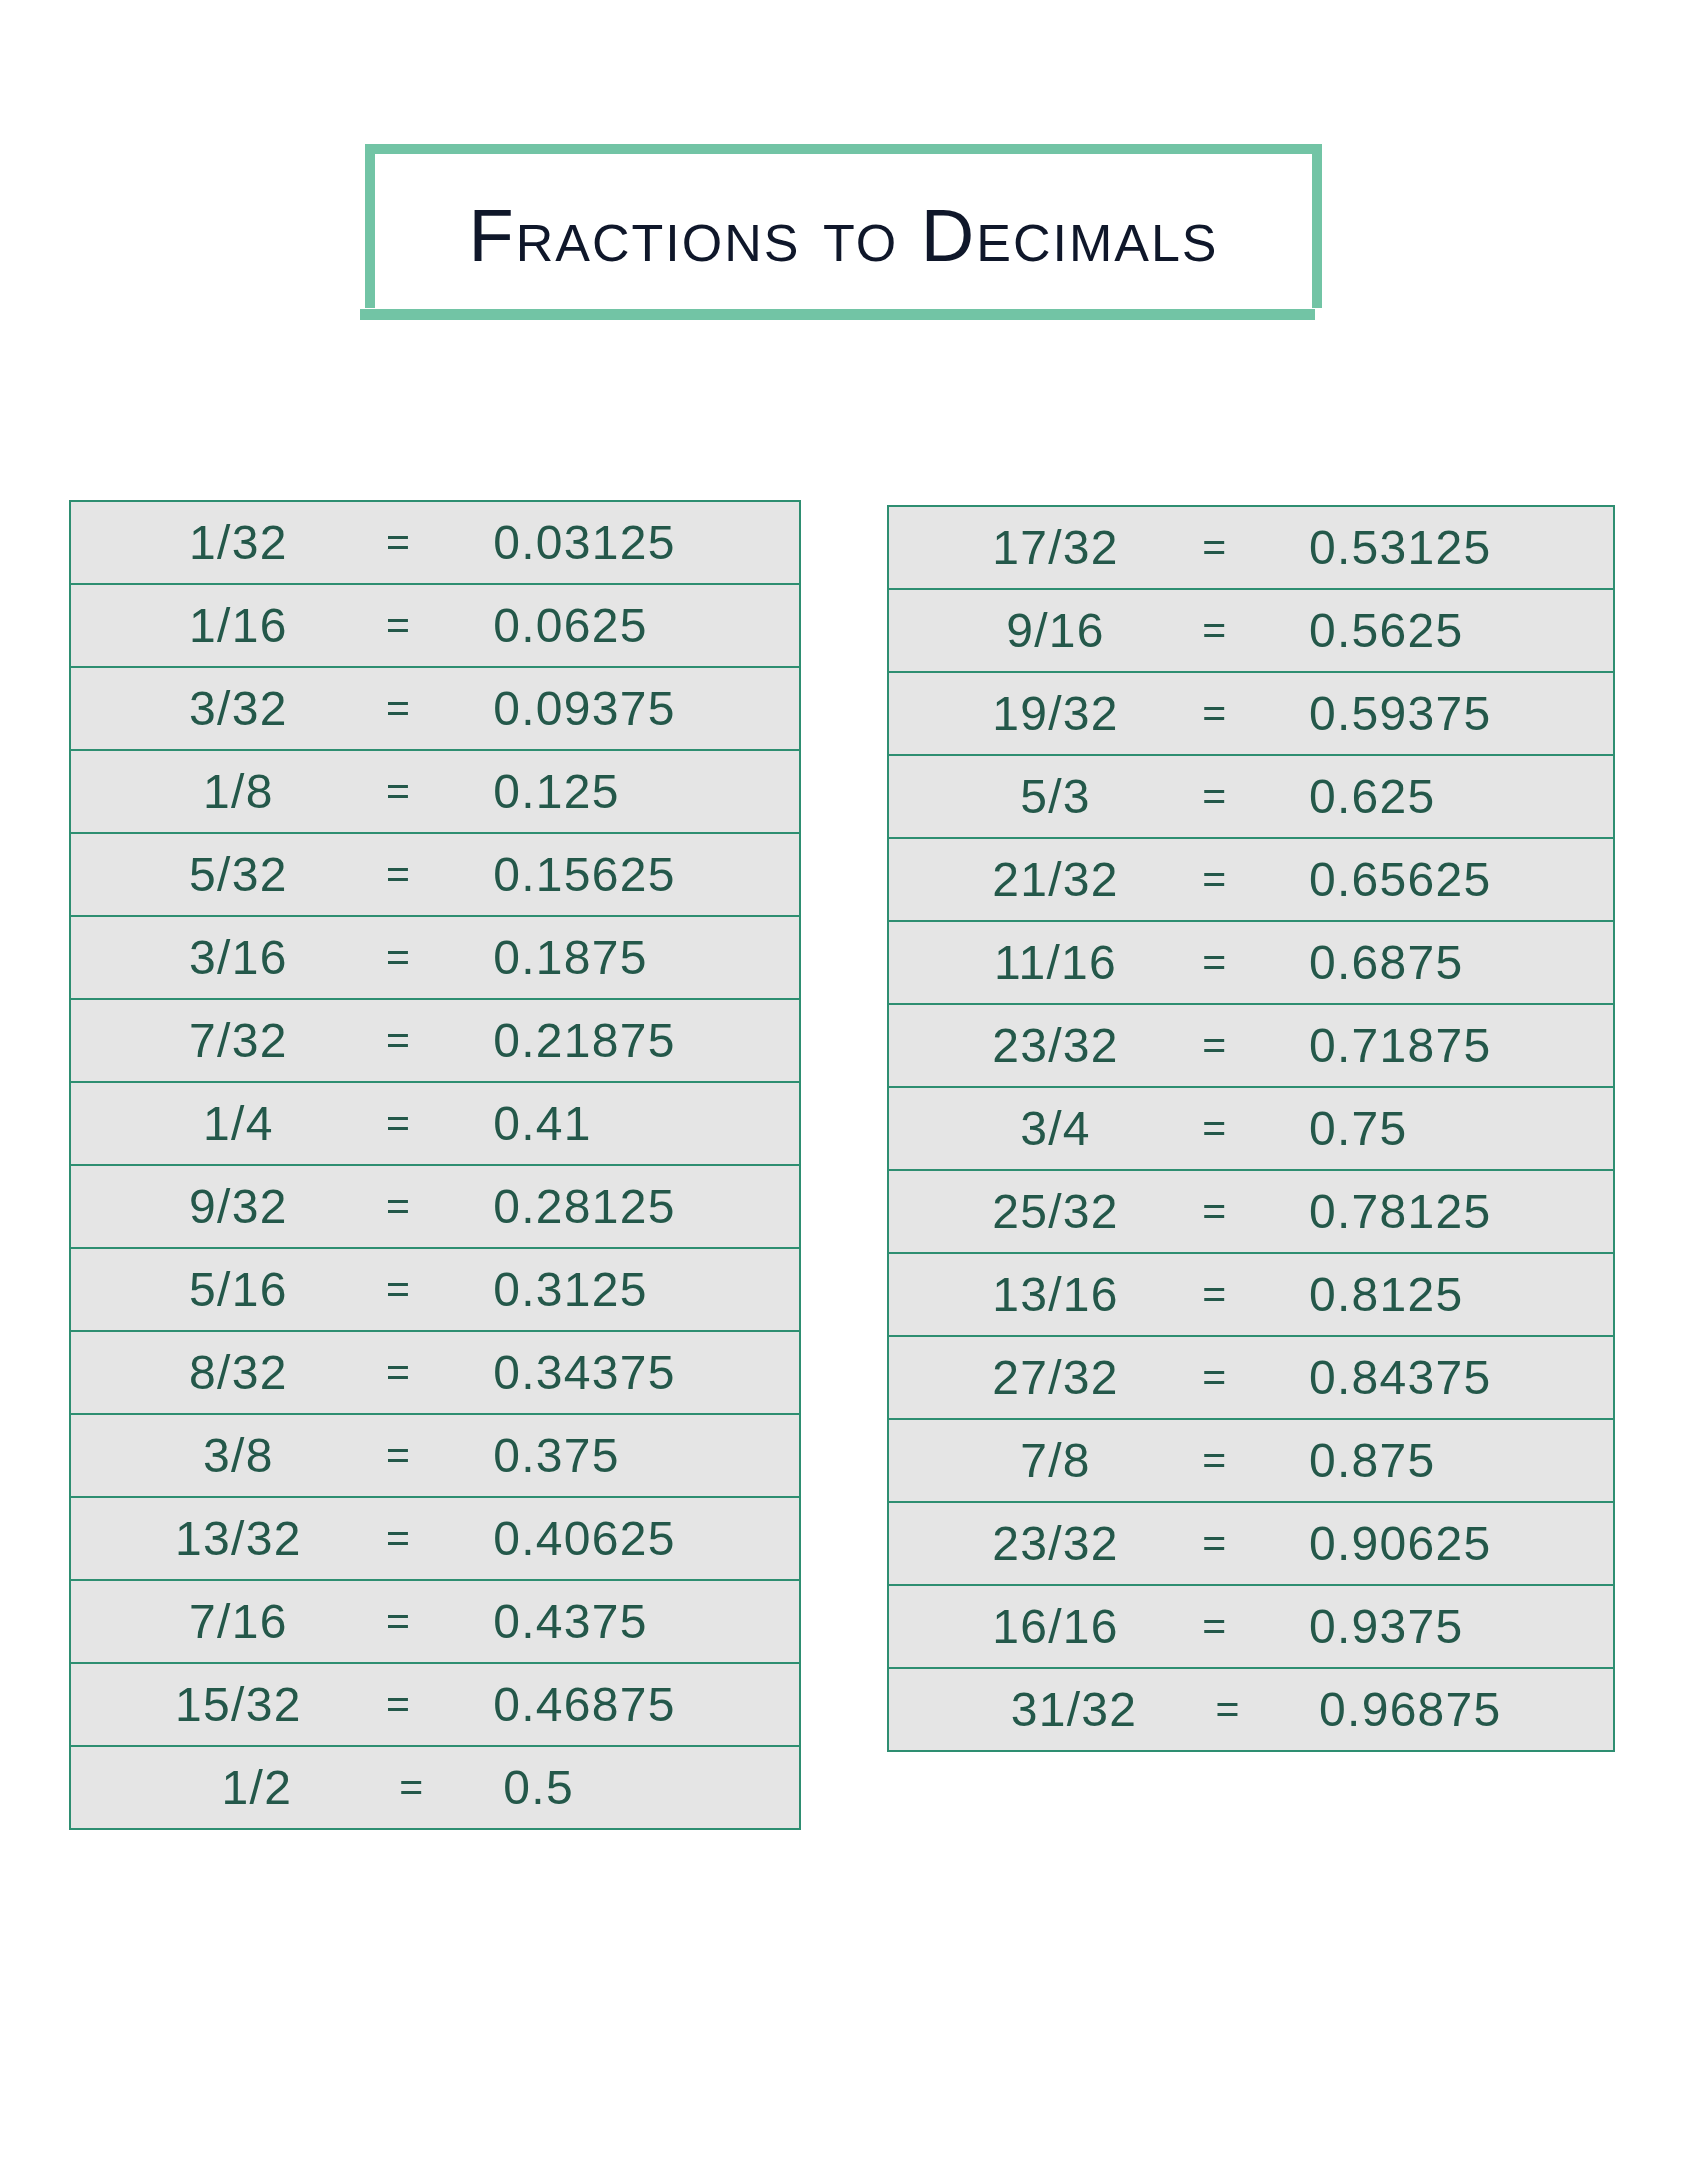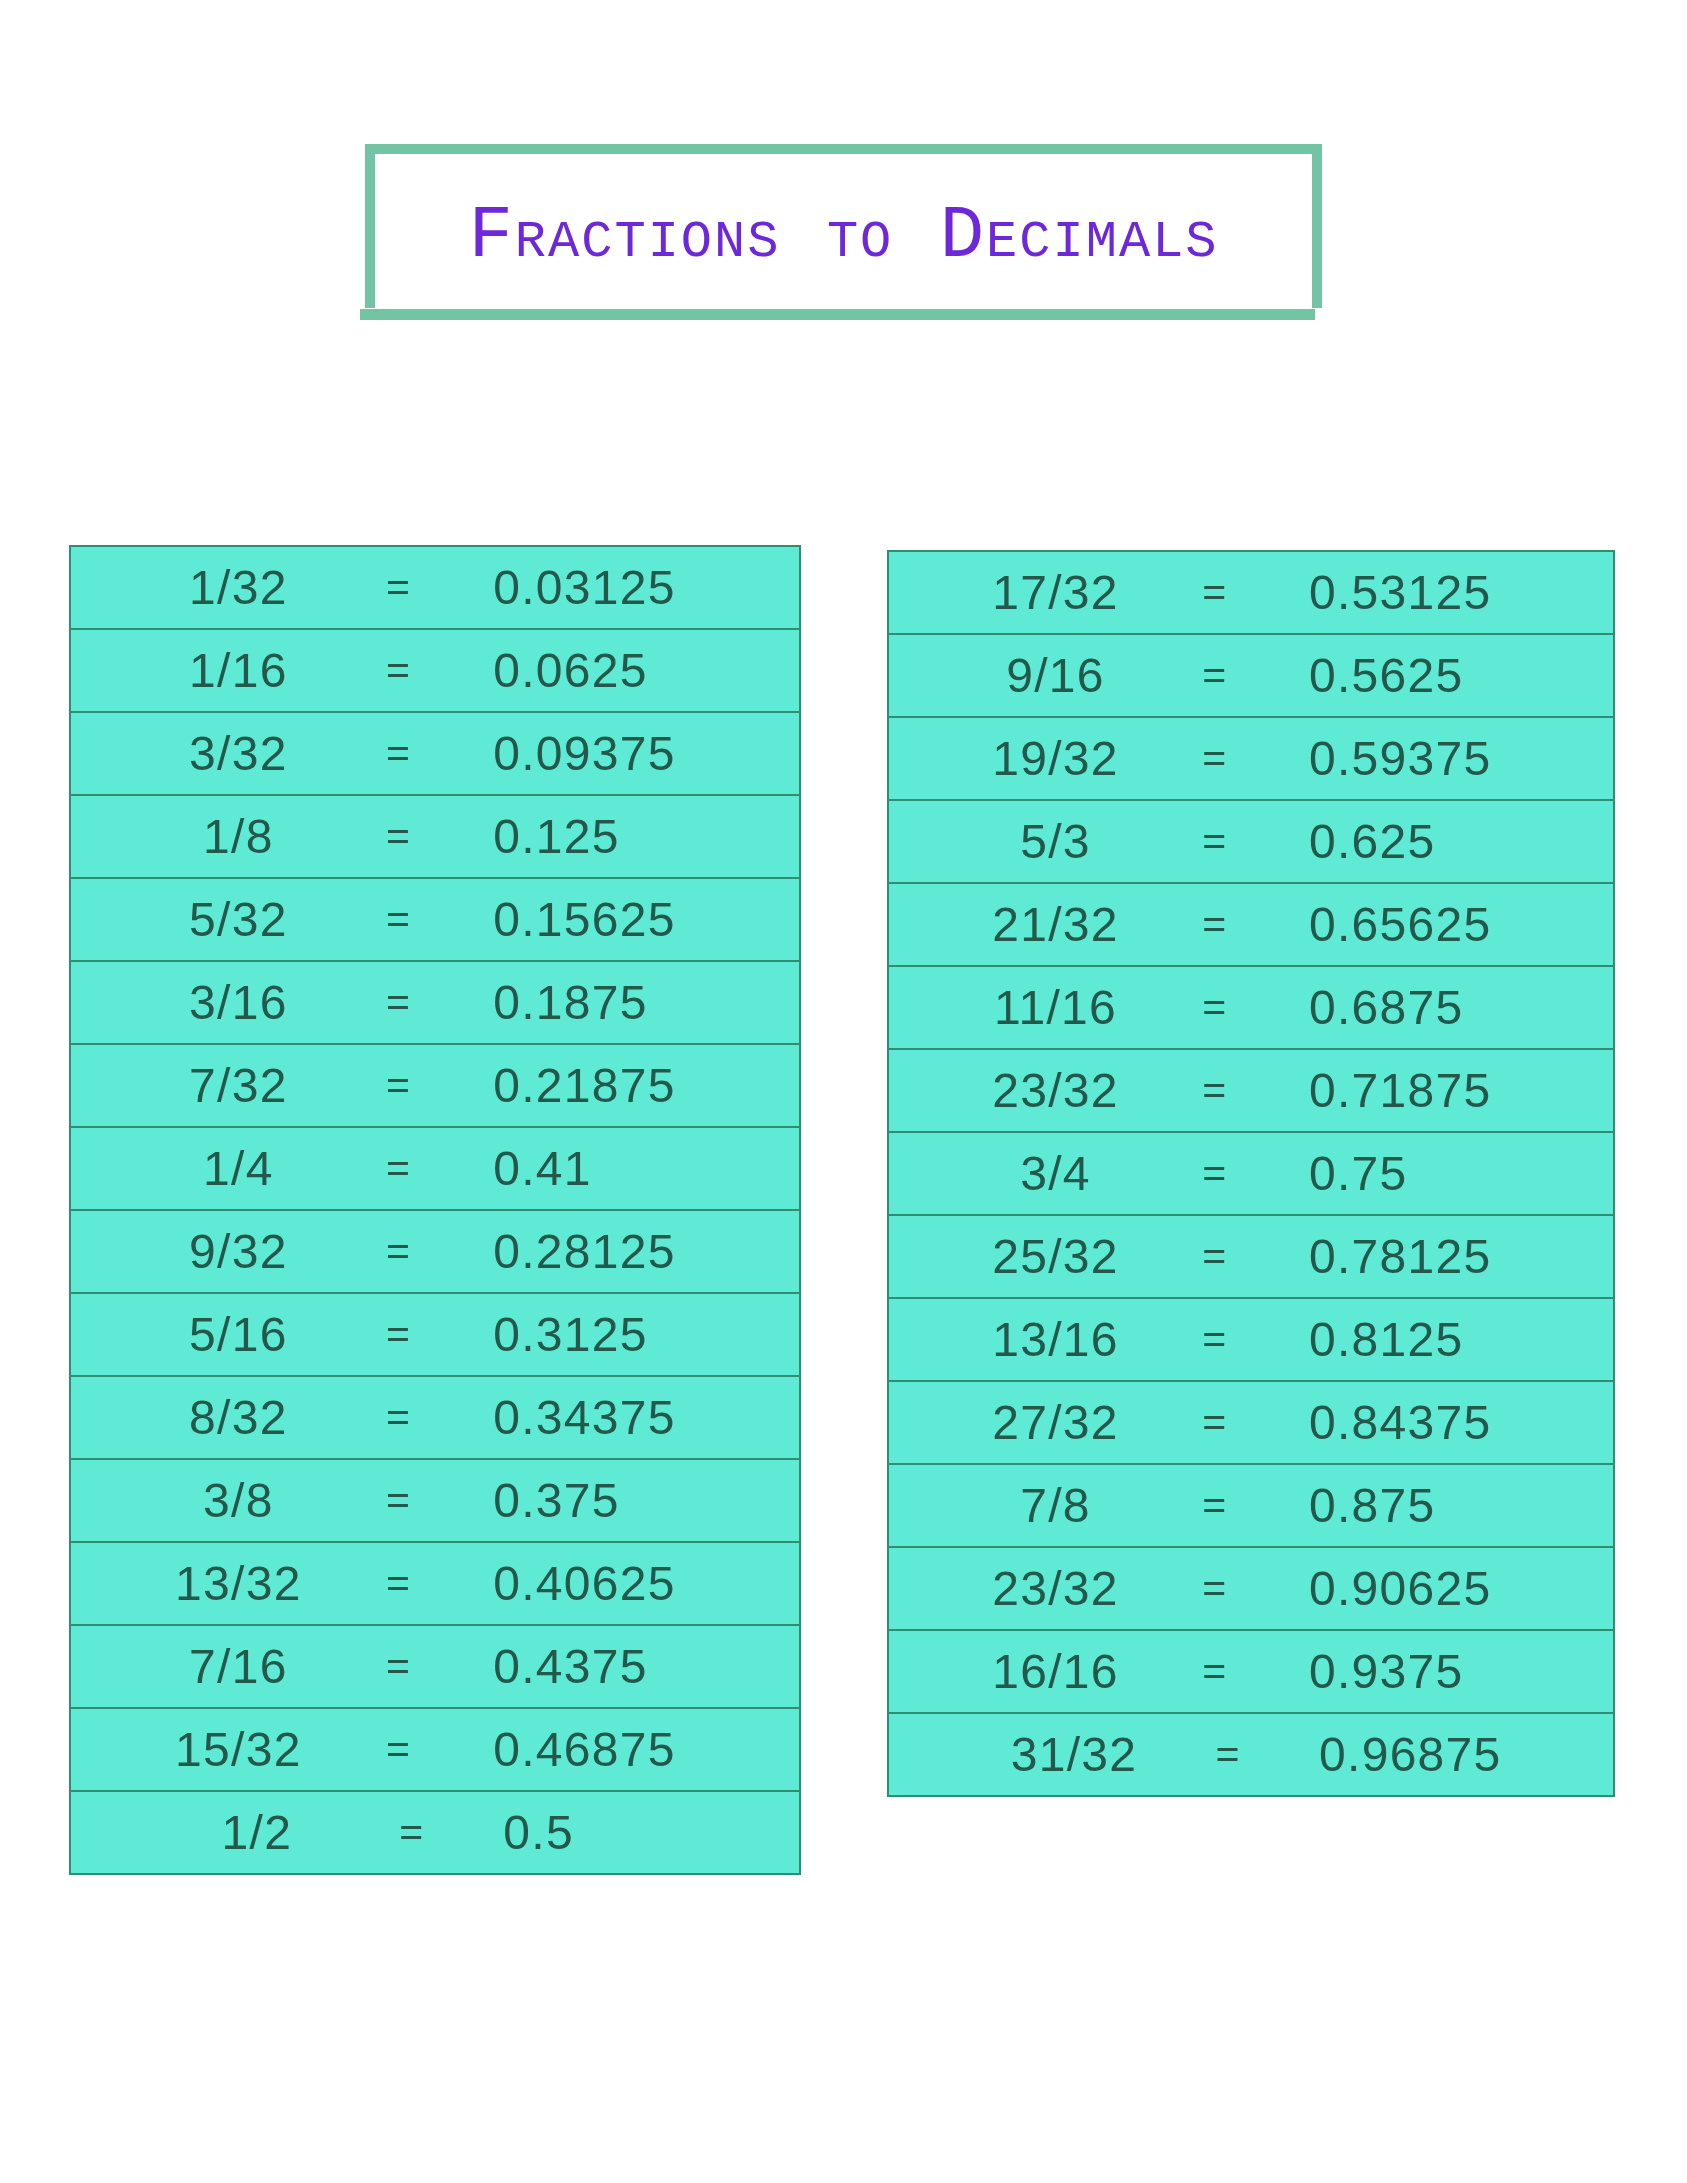--- a/index.html
+++ b/index.html
@@ -17,42 +17,41 @@
     left:365px; top:144px;
     width:957px; height:164px;
     box-sizing:border-box;
     border:10.6px solid #72c4a5;
     border-bottom:none;
     display:flex;
     align-items:center;
     justify-content:center;
   }
   .title-text{
-    font-family:Liberation Mono, monospace;
+    font-family:Liberation Sans, sans-serif;
     font-variant:small-caps;
     font-size:74px;
     letter-spacing:2px;
-    color:#6d28d9;
+    color:#0f172a;
     line-height:1;
     padding-top:10.6px;
     white-space:nowrap;
   }
   .title-band{
     position:absolute;
     left:360px; top:309px;
     width:955px; height:10.6px;
     background:#72c4a5;
   }
   
   .conv-table{
     position:absolute;
     box-sizing:border-box;
     border:2.6px solid #2e8e71;
-    background:#5eead4;
-    margin-top:45px;
+    background:#e5e5e5;
   }
   .table-left{ left:69px;  top:500px; width:732px; }
   .table-right{ left:887px; top:505px; width:728px; }
   .row{
     display:grid;
     grid-template-columns:3% 40% 4% 11% 42%;
     align-items:center;
     border-bottom:2.6px solid #2e8e71;
     height:81px;
   }

